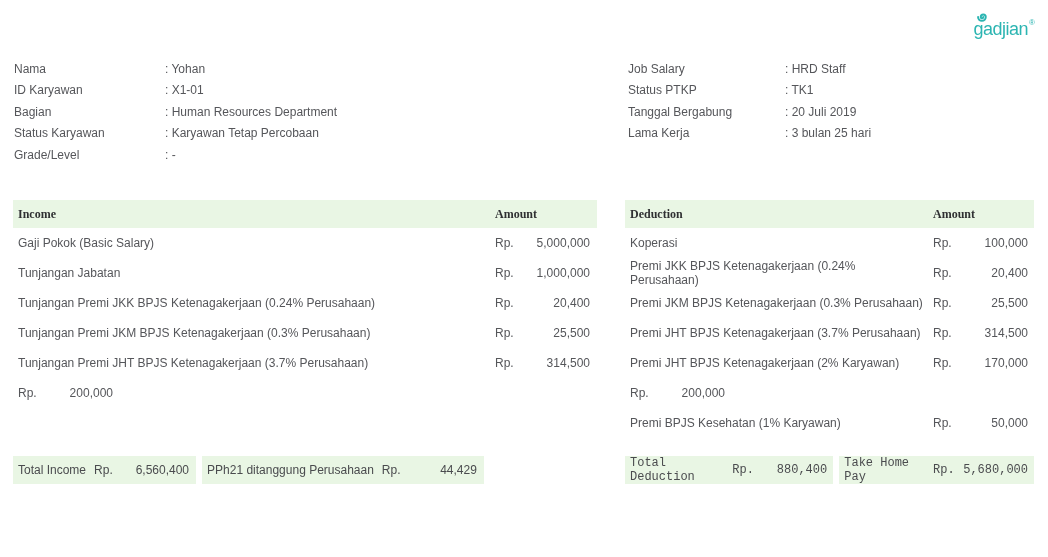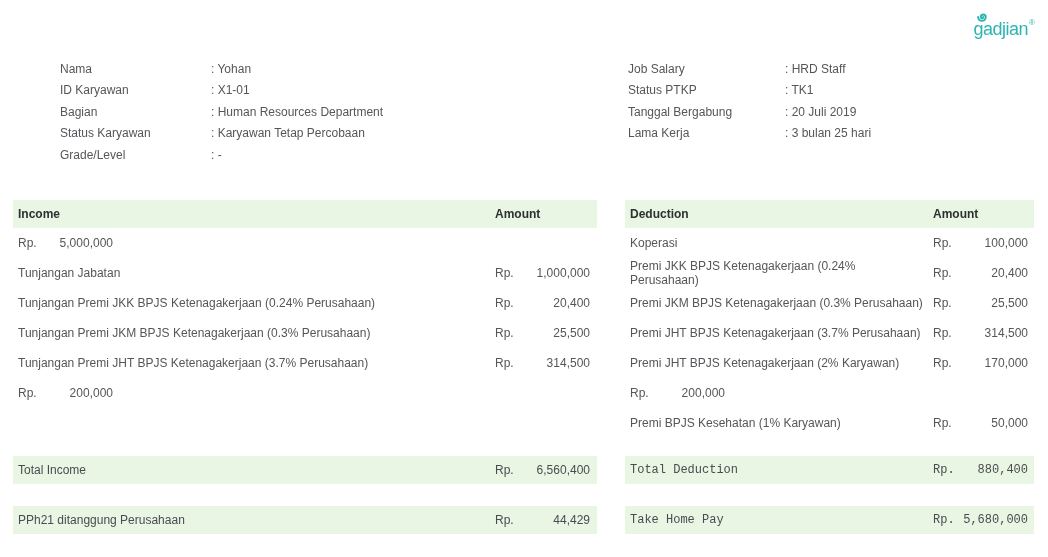--- a/index.html
+++ b/index.html
@@ -24,43 +24,43 @@
     position:absolute;top:13px;right:8px;
     font-size:18px;font-weight:400;letter-spacing:-0.5px;
     color:var(--accent);
   }
   .logo .reg{
     position:absolute;top:12px;right:1px;
     font-size:8px;color:var(--accent);
   }
   
   .info{position:absolute;top:58px;font-size:12px;}
-  .info-left{left:14px;width:440px;margin-left:46px;}
+  .info-left{left:14px;width:440px;}
   .info-right{left:628px;width:400px;}
   .info-row{display:flex;height:21.5px;align-items:center;}
   .info-label{flex:0 0 151px;}
   .info-right .info-label{flex:0 0 157px;}
   .info-value{flex:1;}
   
   .table{position:absolute;top:200px;font-size:12px;}
   .table-income{left:13px;width:584px;}
   .table-deduction{left:625px;width:409px;}
   .t-head,.t-row,.t-total{
     display:flex;align-items:center;
     padding-left:5px;
   }
   .table-income .t-head,.table-income .t-row,.table-income .t-total{padding-right:7px;}
   .table-deduction .t-head,.table-deduction .t-row,.table-deduction .t-total{padding-right:6px;}
-  .t-head{height:28px;background:var(--highlight);font-weight:700;color:var(--text-dark);font-size:12px;}
+  .t-head{height:28px;background:var(--highlight);font-weight:700;color:var(--text-dark);font-size:12px;font-family:Liberation Serif, serif;}
   .t-row{height:30px;background:#ffffff;}
   .t-total{height:28px;background:var(--highlight);color:#4a4b4e;}
   .t-name{flex:1;padding-right:8px;}
   .t-amount{flex:0 0 95px;display:flex;justify-content:space-between;align-items:center;}
   .t-val{}
-  .totals{display:flex;flex-direction:column;gap:22px;}
+  .totals{display:flex;flex-direction:row;gap:6px;}
   .table-income .totals{margin-top:48px;}
   .table-deduction .totals{margin-top:18px;font-family:Liberation Mono, monospace;}
 </style>
 </head>
 <body>
 
 <div class="logo">
   <svg class="spiral" viewBox="0 0 24 24" aria-hidden="true">
     <path d="M13.5 12 a1.5 1.5 0 1 1 -3 0 a3 3 0 1 1 6 0 a4.6 4.6 0 1 1 -9.2 0" fill="none" stroke="#2cb5b2" stroke-width="2.4" stroke-linecap="round"></path>
   </svg>
@@ -122,20 +122,21 @@
 <div class="table table-income">
   <div class="t-head">
     <span class="t-name">Income</span>
     <span class="t-amount">
       <span>Amount</span>
     </span>
   </div>
   <div>
 
       <div class="t-row">
+        <span class="t-name">Gaji Pokok (Basic Salary)</span>
         <span class="t-amount">
           <span class="t-rp">Rp.</span>
           <span class="t-val">5,000,000</span>
         </span>
       </div>
 
       <div class="t-row">
         <span class="t-name">Tunjangan Jabatan</span>
         <span class="t-amount">
           <span class="t-rp">Rp.</span>

